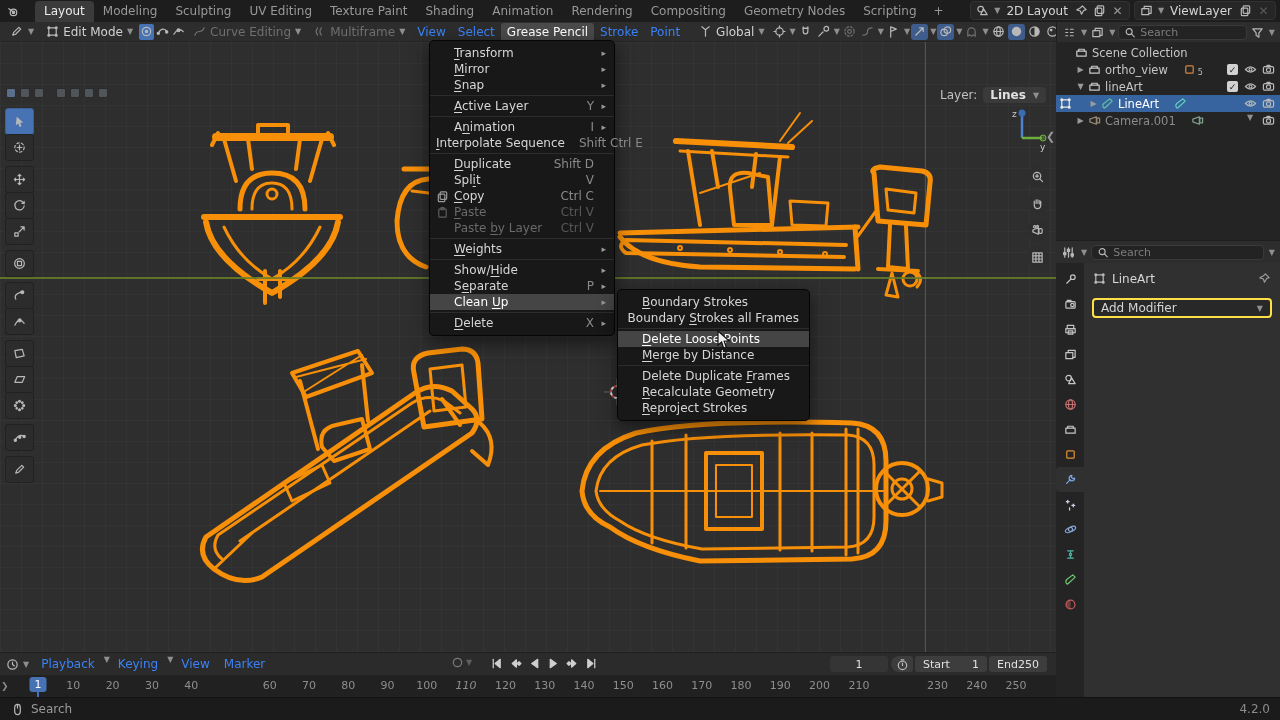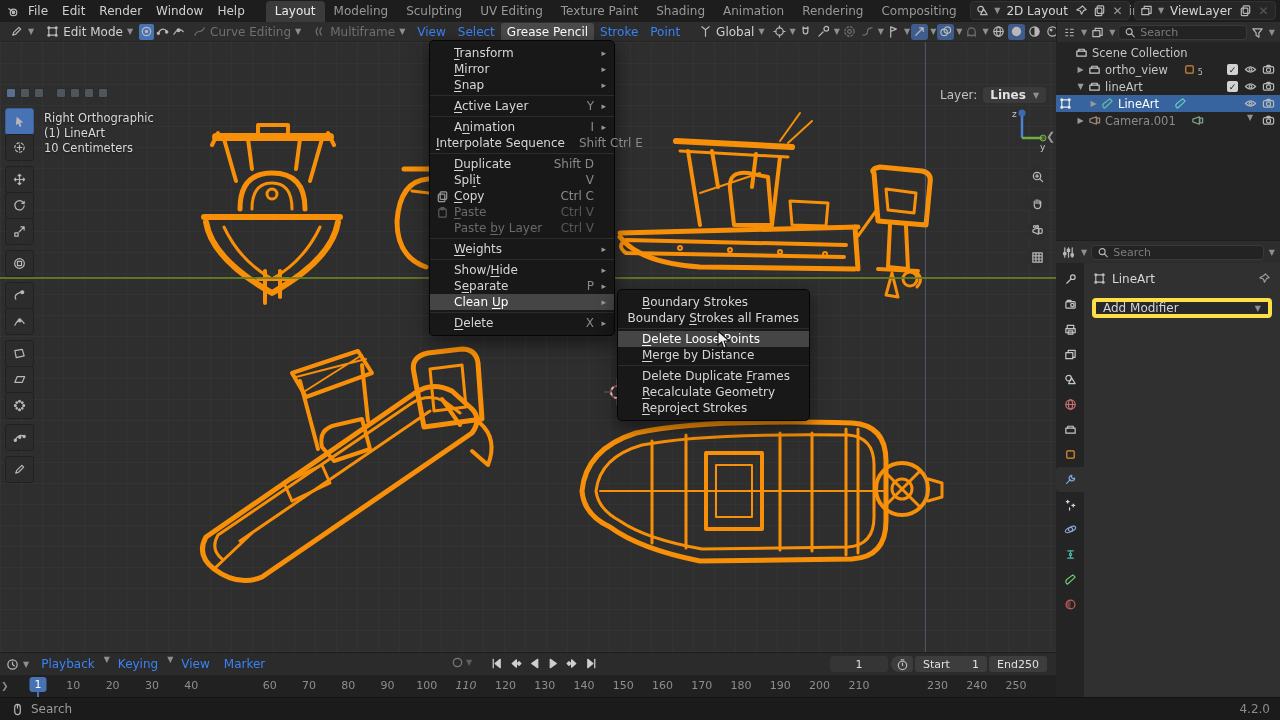--- a/index.html
+++ b/index.html
@@ -95,21 +95,21 @@
   .ol-toggles .i { width:16px; }
   .olcheck { width:11px; height:11px; background:#d2d2d2; border-radius:2px; color:#1c1c1c; font-size:9px; display:flex; align-items:center; justify-content:center; margin:2px; }
   .edit-badge { position:absolute; left:2px; color:#e8e8e8; }
   #props-header { left:1056px; top:240px; width:224px; height:23px; background:#2d2d2d; display:flex; align-items:center; gap:4px; padding:0 5px; border-top:1px solid #1e1e1e; }
   #props-tabs { left:1056px; top:263px; width:28px; height:434px; background:#242424; display:flex; flex-direction:column; align-items:stretch; padding-top:4px; }
   .ptab { height:25px; display:flex; align-items:center; justify-content:center; }
   .ptab.active { background:#303030; border-radius:4px 0 0 4px; }
   #props-body { left:1084px; top:263px; width:196px; height:434px; background:#303030; padding:8px 8px 0 8px; }
   #props-crumb { display:flex; align-items:center; gap:5px; color:#d8d8d8; }
   #props-crumb .pin { margin-left:auto; color:#9a9a9a; }
-  #add-modifier { margin-top:12px; height:20px; background:#282828; border:4px solid #fde047; border-radius:4px; display:flex; align-items:center; padding:0 7px; color:#d4d4d4; }
+  #add-modifier { margin-top:12px; height:20px; background:#282828; border:2px solid #fde047; border-radius:4px; display:flex; align-items:center; padding:0 7px; color:#d4d4d4; }
   #add-modifier .chev { margin-left:auto; }
 
   
   #timeline { left:0; top:652px; width:1056px; height:45px; background:#2b2b2b; border-top:1px solid #1e1e1e; }
   #tl-header { height:22px; position:relative; display:flex; align-items:center; gap:2px; padding:0 5px; }
   #tl-transport { position:absolute; left:488px; top:2px; display:flex; gap:2px; }
   .tbtn { width:17px; height:17px; display:flex; align-items:center; justify-content:center; color:#cfcfcf; border-radius:3px; }
   #tl-rec { position:absolute; left:450px; top:2px; display:flex; align-items:center; color:#7a7a7a; }
   .tl-field { position:absolute; top:3px; height:16px; background:#3d3d3d; border-radius:3px; display:flex; align-items:center; font-size:11px; color:#e0e0e0; }
   #f-cur { left:830px; width:58px; justify-content:center; background:#353535; }
@@ -129,27 +129,20 @@
 </head>
 <body>
 
 <div id="topbar" class="abs">
   <span class="i">
       <svg viewBox="0 0 14 14" width="13" height="13" fill="none" stroke="currentColor" stroke-width="1.3" stroke-linecap="round" stroke-linejoin="round">
         <circle cx="7" cy="8" r="3.5"></circle>
         <circle cx="7" cy="8" r="1.3" fill="currentColor"></circle>
         <path d="M2 4l5 3.5"></path>
       </svg>
-    </span>
-  <span id="app-menus" style="display:flex;">
-      <span class="appmenu">File</span>
-      <span class="appmenu">Edit</span>
-      <span class="appmenu">Render</span>
-      <span class="appmenu">Window</span>
-      <span class="appmenu">Help</span>
     </span>
   <span id="ws-tabs">
       <span class="ws-tab active">Layout</span>
       <span class="ws-tab">Modeling</span>
       <span class="ws-tab">Sculpting</span>
       <span class="ws-tab">UV Editing</span>
       <span class="ws-tab">Texture Paint</span>
       <span class="ws-tab">Shading</span>
       <span class="ws-tab">Animation</span>
       <span class="ws-tab">Rendering</span>
@@ -480,25 +473,20 @@
     <span class="thumb b"></span>
       <span class="thumb"></span>
       <span class="thumb"></span>
     <span style="width:4px;"></span>
     <span class="thumb"></span>
       <span class="thumb"></span>
       <span class="thumb"></span>
       <span class="thumb"></span>
   </div>
 
-  <div id="vp-text">
-    <div>Right Orthographic</div>
-    <div>(1) LineArt</div>
-    <div>10 Centimeters</div>
-  </div>
 
   <div id="toolbar">
       <div class="tool active">
         <span class="i">
           <svg viewBox="0 0 14 14" width="13" height="13" fill="none" stroke="currentColor" stroke-width="1.3" stroke-linecap="round" stroke-linejoin="round">
             <path d="M4 2l7 6-3.2.4L9 12l-2 .8-1.2-3.6L3 11z" fill="currentColor" stroke="none"></path>
           </svg>
         </span>
       </div>
       <div class="tool">

